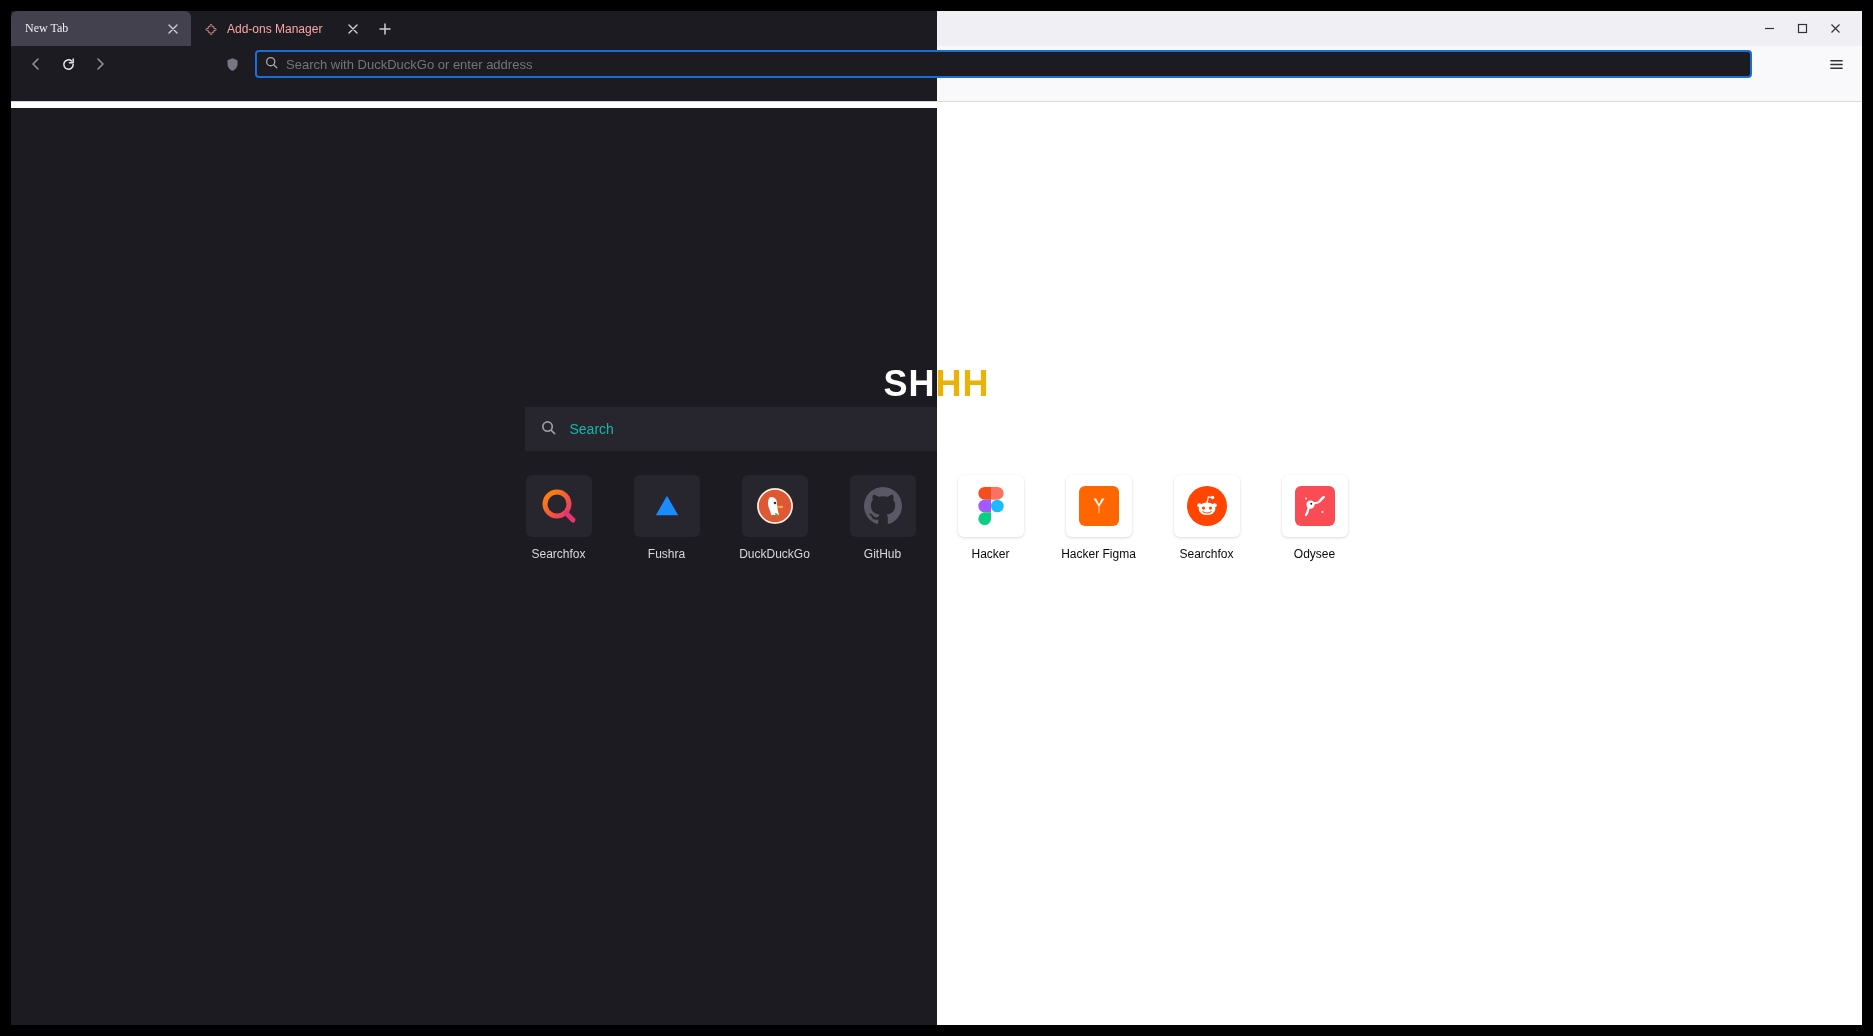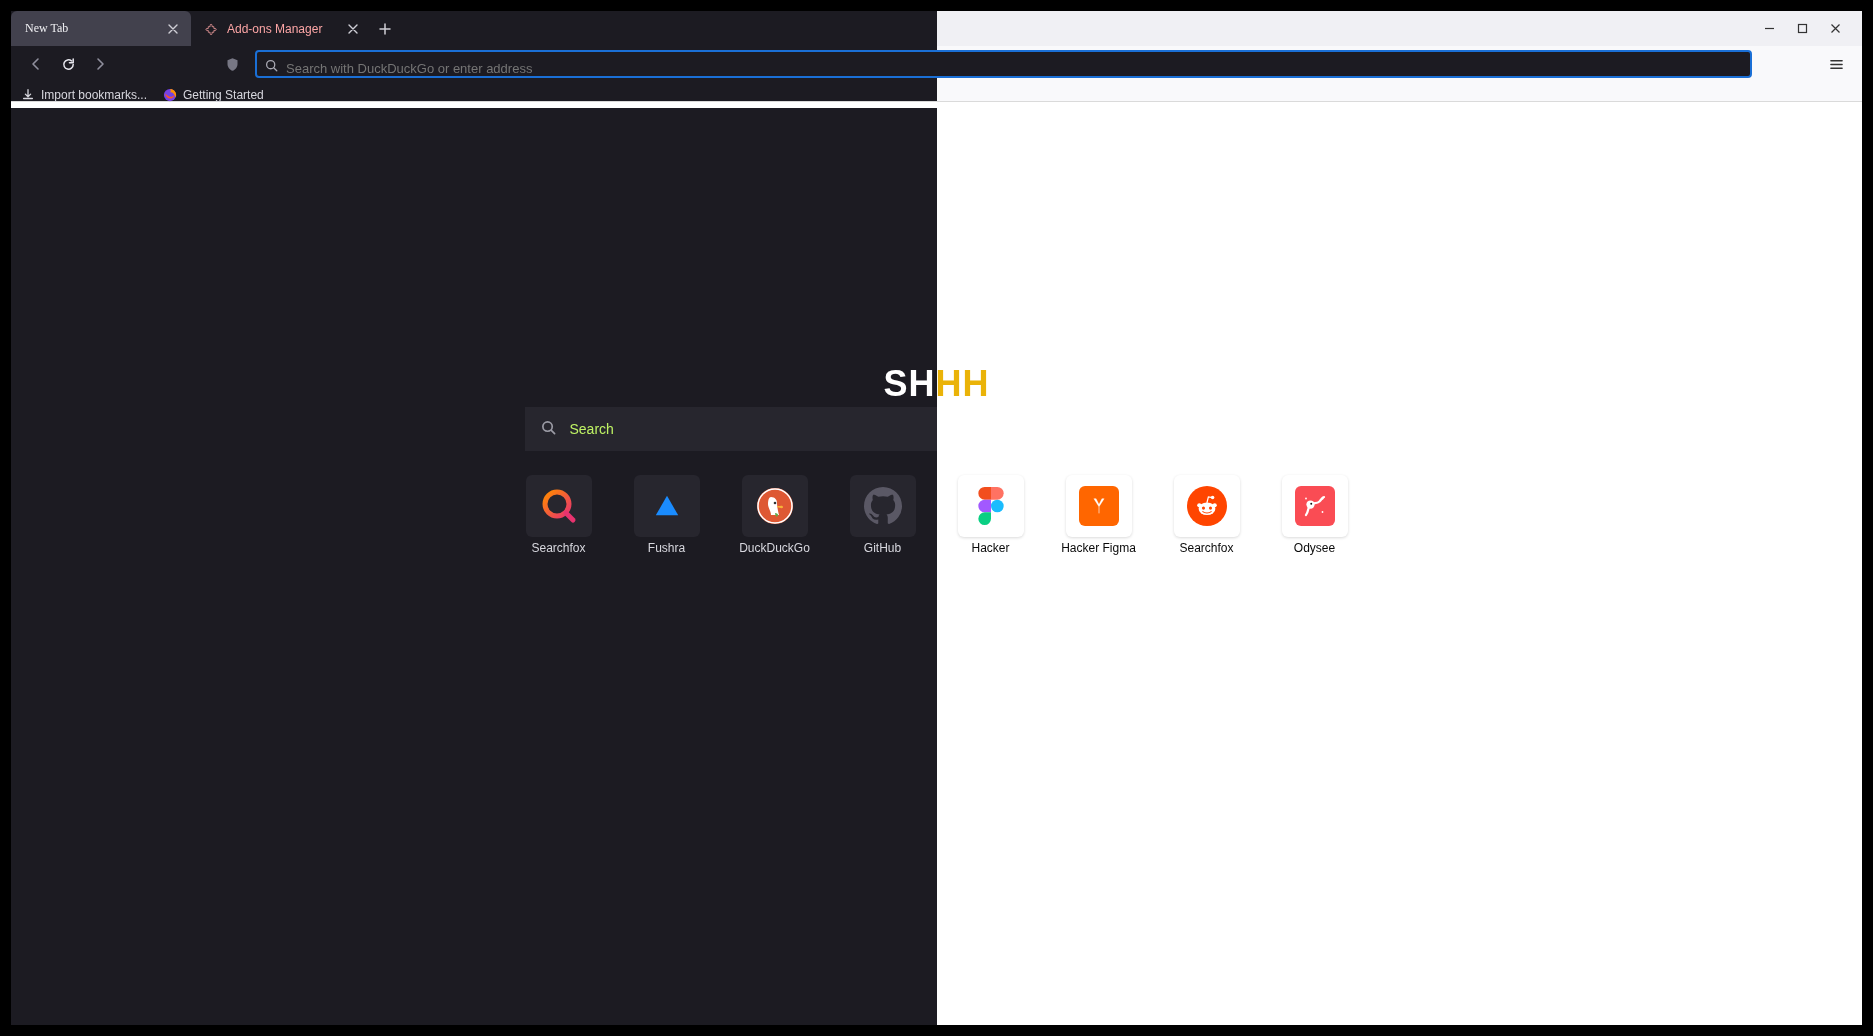--- a/index.html
+++ b/index.html
@@ -121,21 +121,21 @@
 }
 .urlbar {
   flex: 1;
   height: 28px;
   margin-left: 6px;
   margin-right: 100px;
   border: 2px solid #1a6fd6;
   border-radius: 4px;
   background: #1c1b22;
   display: flex;
-  align-items: flex-end;
+  align-items: center;
   padding: 0 8px;
   position: relative;
 }
 .urlbar input {
   flex: 1;
   border: none;
   outline: none;
   background: transparent;
   color: #9b9ba5;
   font-size: 13px;
@@ -213,42 +213,42 @@
   position:absolute; right:0; top:0; width:50%; height:100%;
   background:#fff;
 }
 .big-search-inner {
   position:absolute; inset:0;
   display:flex; align-items:center;
   padding:0 16px;
 }
 .big-search-inner .sg { color:#9b9ba5; }
 .big-search-inner .ph {
-  margin-left:14px; color:#bef264; font-size:14px;
+  margin-left:14px; color:#14b8a6; font-size:14px;
 }
 
 .grid {
   position: absolute;
   top: 464px;
   left: 50%;
   transform: translateX(-50%);
   display: flex;
   gap: 42px;
   z-index: 10;
 }
 .tile { width: 66px; display:flex; flex-direction:column; align-items:center; }
 .tile-box {
   width:66px; height:62px;
   border-radius:6px;
   display:flex; align-items:center; justify-content:center;
 }
 .tile-box.dark { background:#27262e; }
 .tile-box.light { background:#fff; box-shadow:0 1px 3px rgba(0,0,0,0.15); }
 .tile-label {
-  margin-top:4px; font-size:12px; text-align:left; white-space:nowrap;
+  margin-top:10px; font-size:12px; text-align:left; white-space:nowrap;
 }
 .tile-label.dark { color:#d7d7de; }
 .tile-label.light { color:#0a0a0a; }
 .ico-inner { width:40px; height:40px; border-radius:6px; display:flex; align-items:center; justify-content:center; }
 </style>
 </head>
 <body>
 
 <div class="frame">
 <div class="window">
@@ -339,40 +339,20 @@
       </span>
       <input type="text" placeholder="Search with DuckDuckGo or enter address" style="">
     </div>
     <div class="hamburger">
       <svg width="15" height="15" viewBox="0 0 16 16">
             <path d="M2 4h12M2 8h12M2 12h12" stroke="currentColor" stroke-width="1.5" stroke-linecap="round"></path>
           </svg>
     </div>
   </div>
 
-  <div class="bookmarks">
-    <div class="bookmark-item">
-      <span class="bicon">
-        <svg width="14" height="14" viewBox="0 0 16 16">
-              <path d="M8 2v8m0 0l-3-3m3 3l3-3M3 12h10" fill="none" stroke="#d7d7de" stroke-width="1.5" stroke-linecap="round" stroke-linejoin="round"></path>
-            </svg>
-      </span>
-      <span>Import bookmarks...</span>
-    </div>
-    <div class="bookmark-item">
-      <span class="bicon">
-        <svg width="14" height="14" viewBox="0 0 16 16">
-          <circle cx="8" cy="8" r="7" fill="#7542e5"></circle>
-          <path d="M8 1c4 0 7 3 7 7 0 1-.2 2-.6 2.8C13 6 10 4 8 5c2-2 0-4 0-4z" fill="#ff9100"></path>
-          <path d="M2 6c1 4 4 6 6 6 3 0 5-2 5-5-1 3-5 4-7 2-2-1-3-2-4-3z" fill="#ff5722"></path>
-        </svg>
-      </span>
-      <span>Getting Started</span>
-    </div>
-  </div>
 
   <div class="logo">
     <span class="l-part">SH</span><span class="d-part">HH</span>
   </div>
 
   <div class="big-search">
     <div class="big-search-dark"></div>
     <div class="big-search-light"></div>
     <div class="big-search-inner">
       <span class="sg">

